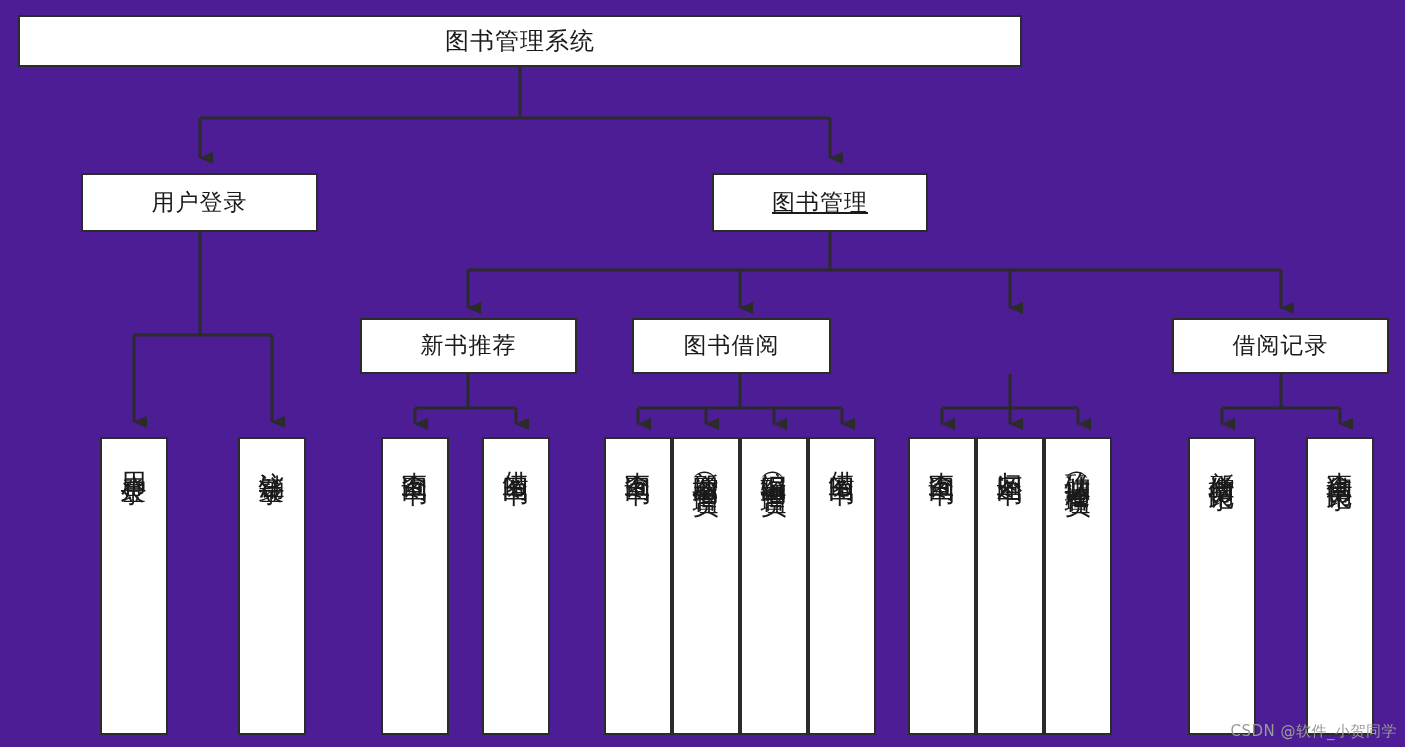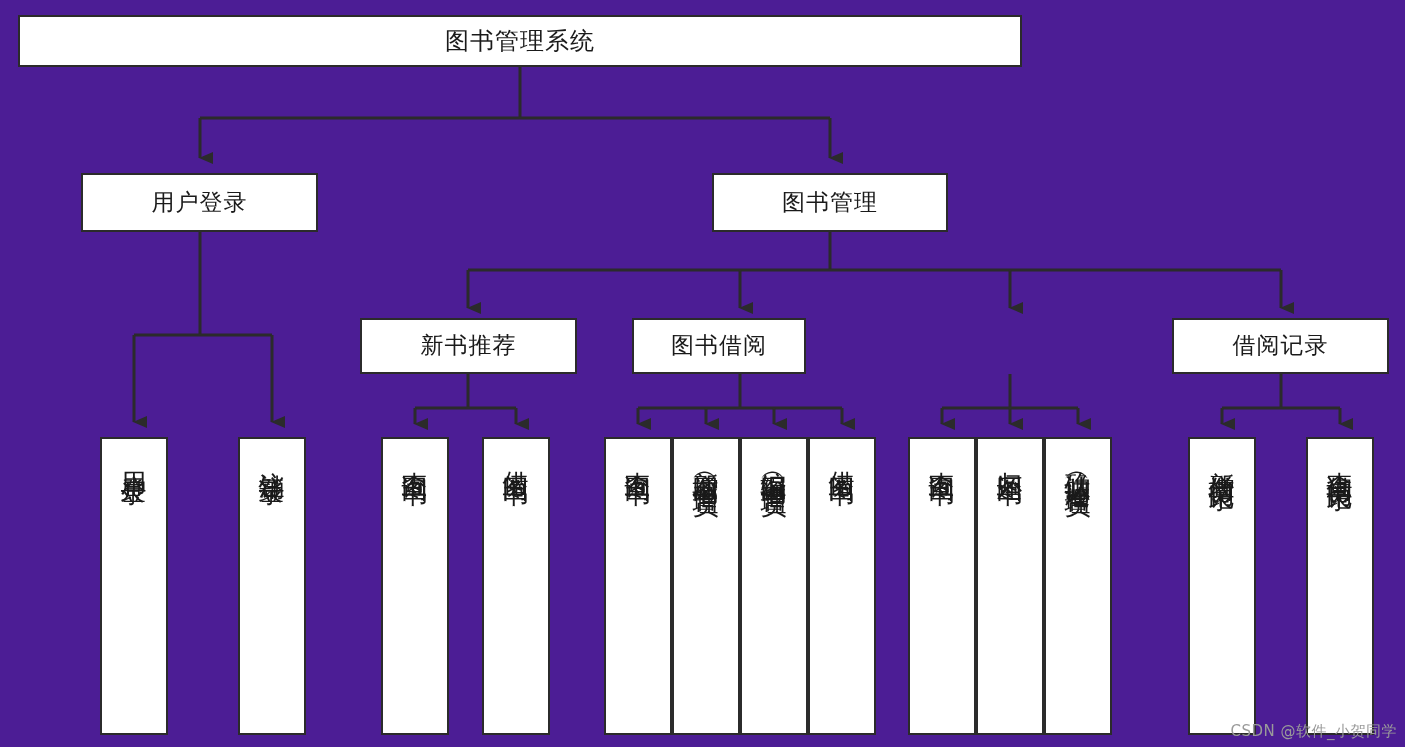--- a/index.html
+++ b/index.html
@@ -127,28 +127,28 @@
     </g>
   </svg>
 
   <div class="node horizontal root" style="left:18px; top:15px; width:1004px; height:52px;">
     <span class="label">图书管理系统</span>
   </div>
 
   <div class="node horizontal" style="left:81px; top:173px; width:237px; height:59px;">
     <span class="label">用户登录</span>
   </div>
-  <div class="node horizontal" style="left:712px; top:173px; width:236px; height:59px;">
+  <div class="node horizontal" style="left:712px; top:173px; width:216px; height:59px;text-decoration:underline;">
     <span class="label">图书管理</span>
   </div>
 
   <div class="node horizontal" style="left:360px; top:318px; width:217px; height:56px;align-items:center;">
     <span class="label">新书推荐</span>
   </div>
-  <div class="node horizontal" style="left:632px; top:318px; width:174px; height:56px;">
+  <div class="node horizontal" style="left:632px; top:318px; width:199px; height:56px;">
     <span class="label">图书借阅</span>
   </div>
   <div class="node horizontal" style="left:1172px; top:318px; width:217px; height:56px;">
     <span class="label">借阅记录</span>
   </div>
 
   <div class="node vertical" style="left:100px; top:437px; width:68px; height:298px;">
     <span class="label">用户登录</span>
   </div>
   <div class="node vertical" style="left:238px; top:437px; width:68px; height:298px;">

